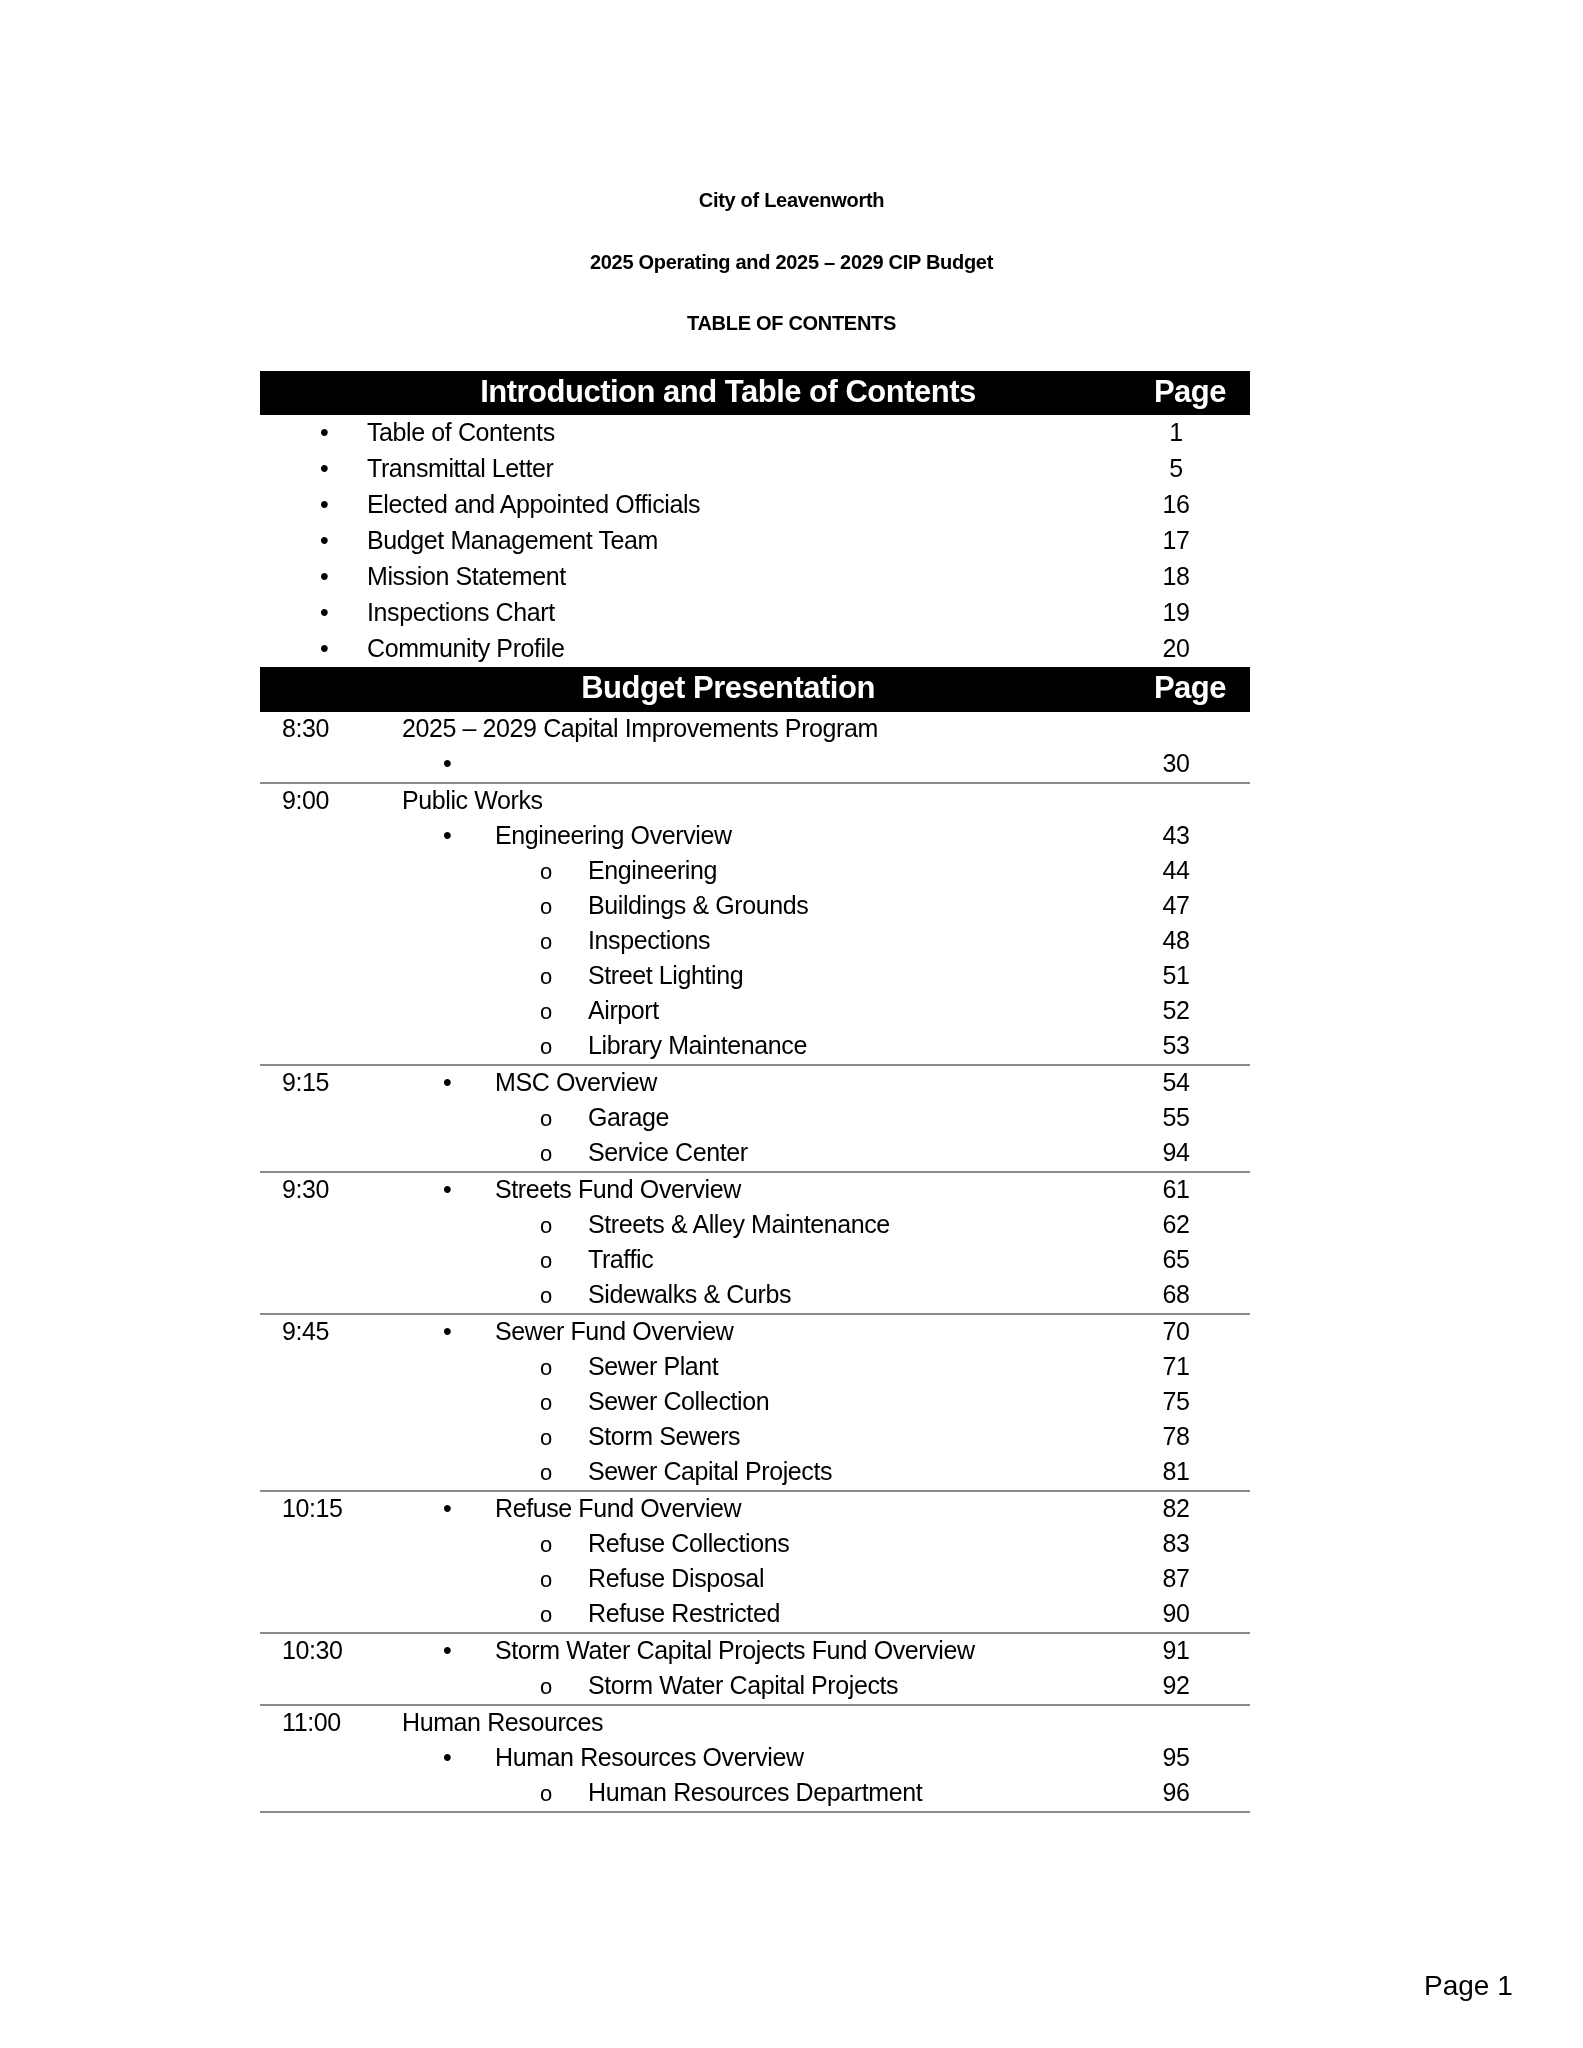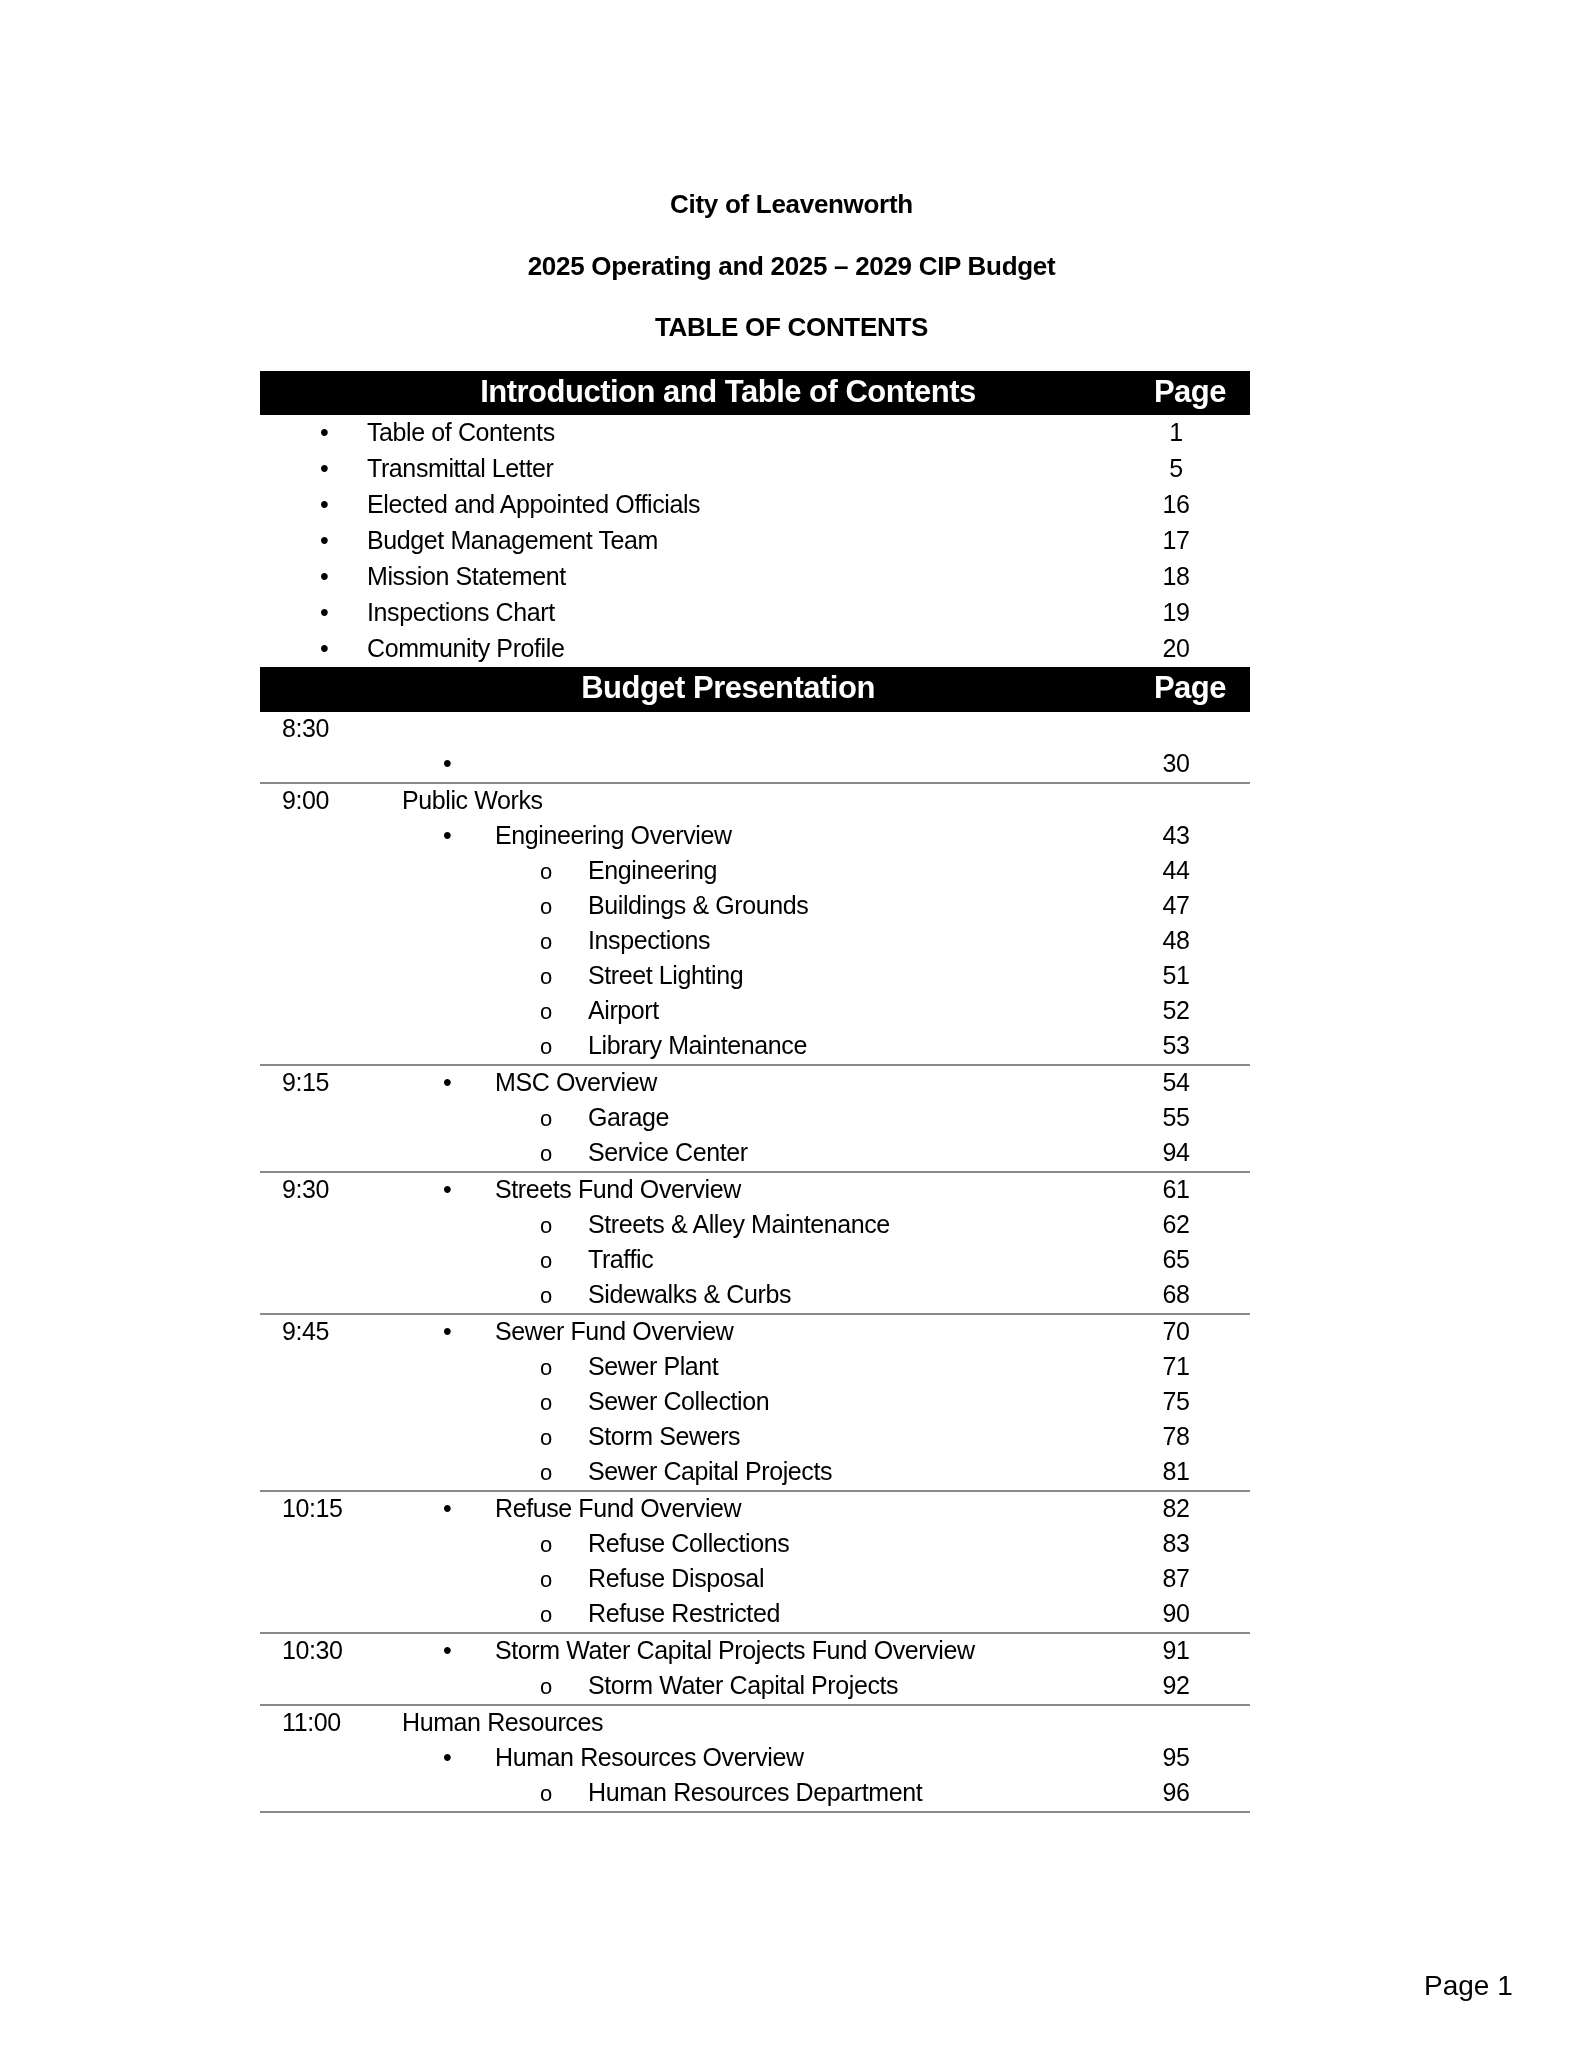--- a/index.html
+++ b/index.html
@@ -1,19 +1,19 @@
 <!DOCTYPE html>
 <html><head>
 <meta charset="utf-8">
 <style>
   html, body { margin: 0; padding: 0; background: #ffffff; }
   body { width: 1583px; height: 2048px; position: relative; overflow: hidden;
          font-family: "Liberation Sans", "DejaVu Sans", sans-serif; color: #000; }
   .title { position: absolute; left: 0; width: 1583px; text-align: center;
-           font-weight: bold; font-size: 26px; letter-spacing: -0.3px; }
+           font-weight: bold; font-size: 20px; letter-spacing: -0.3px; }
   .t1 { top: 189px; }
   .t2 { top: 251px; }
   .t3 { top: 312px; }
   .toc { position: absolute; left: 260px; width: 990px; }
   .bar { background: #000; color: #fff; height: 44px; position: relative; font-weight: bold; font-size: 31px; letter-spacing: -0.5px; }
   .bar .bar-title { position: absolute; left: 0; width: 880px; text-align: center; top: 3px; padding-left: 28px; }
   .bar .bar-page { position: absolute; right: 24px; top: 3px; }
   .row { position: relative; height: 36px; font-size: 25px; letter-spacing: -0.4px; }
   .row span { position: absolute; top: 3px; white-space: nowrap; }
   .intro .bullet { left: 60px; }
@@ -83,20 +83,21 @@
 
 <div class="toc" style="top:667px;">
   <div class="bar" style="height:45px;">
     <span class="bar-title">Budget Presentation</span>
     <span class="bar-page">Page</span>
   </div>
   <div id="budget-list">
       <div class="group">
         <div class="brow">
           <span class="time">8:30</span>
+          <span class="l0">2025 – 2029 Capital Improvements Program</span>
           <span class="pg"></span>
         </div>
         <div class="brow">
           <span class="time"></span>
           <span class="b1">•</span>
           <span class="pg">30</span>
         </div>
       </div>
       <div class="group">
         <div class="brow">

